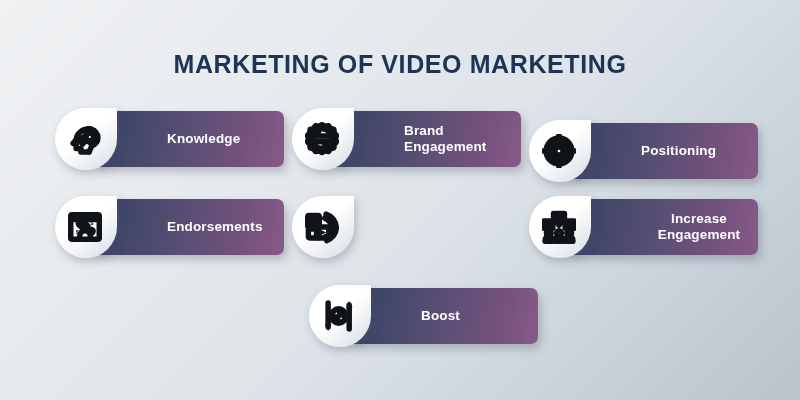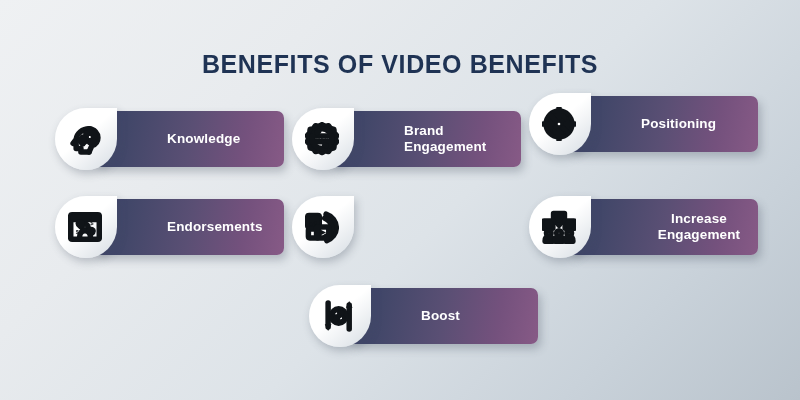--- a/index.html
+++ b/index.html
@@ -105,21 +105,21 @@
     fill: #101418; stroke: none;
     font-family: "Liberation Sans", sans-serif;
     font-weight: bold;
   }
 </style>
 </head>
 <body>
 
 <div id="infographic">
 
-  <div id="title">BENEFITS OF VIDEO BENEFITS</div>
+  <div id="title">MARKETING OF VIDEO MARKETING</div>
 
   <div class="card" style="left:55px; top:108px;">
     <div class="bar">
       <div class="bar-label">
         <span>Knowledge</span>
       </div>
     </div>
     <div class="disc">
       <svg viewBox="0 0 100 100">
         <path d="M62 20 C42 20 26 34 24 51 L15 63 L24 66 L24 78 L38 78 L38 88 L62 88"></path>
@@ -144,21 +144,21 @@
       <svg viewBox="0 0 100 100">
         <path d="M50 8 L59 13 L69 11 L75 19 L85 22 L86 32 L93 40 L89 49 L93 58 L86 66 L85 76 L75 79 L69 87 L59 85 L50 90 L41 85 L31 87 L25 79 L15 76 L14 66 L7 58 L11 49 L7 40 L14 32 L15 22 L25 19 L31 11 L41 13 Z"></path>
         <circle cx="50" cy="49" r="29"></circle>
         <rect x="22" y="41" width="56" height="17"></rect>
         <text class="txt" x="50" y="54" font-size="13" text-anchor="middle">BRAND</text>
         <path d="M36 31 L40 28 M58 68 L62 70"></path>
       </svg>
     </div>
   </div>
 
-  <div class="card" style="left:529px; top:93px;">
+  <div class="card" style="left:529px; top:120px;">
     <div class="bar">
       <div class="bar-label">
         <span>Positioning</span>
       </div>
     </div>
     <div class="disc">
       <svg viewBox="0 0 100 100">
         <circle cx="50" cy="50" r="38"></circle>
         <circle cx="50" cy="50" r="25"></circle>
         <circle cx="50" cy="50" r="12"></circle>

